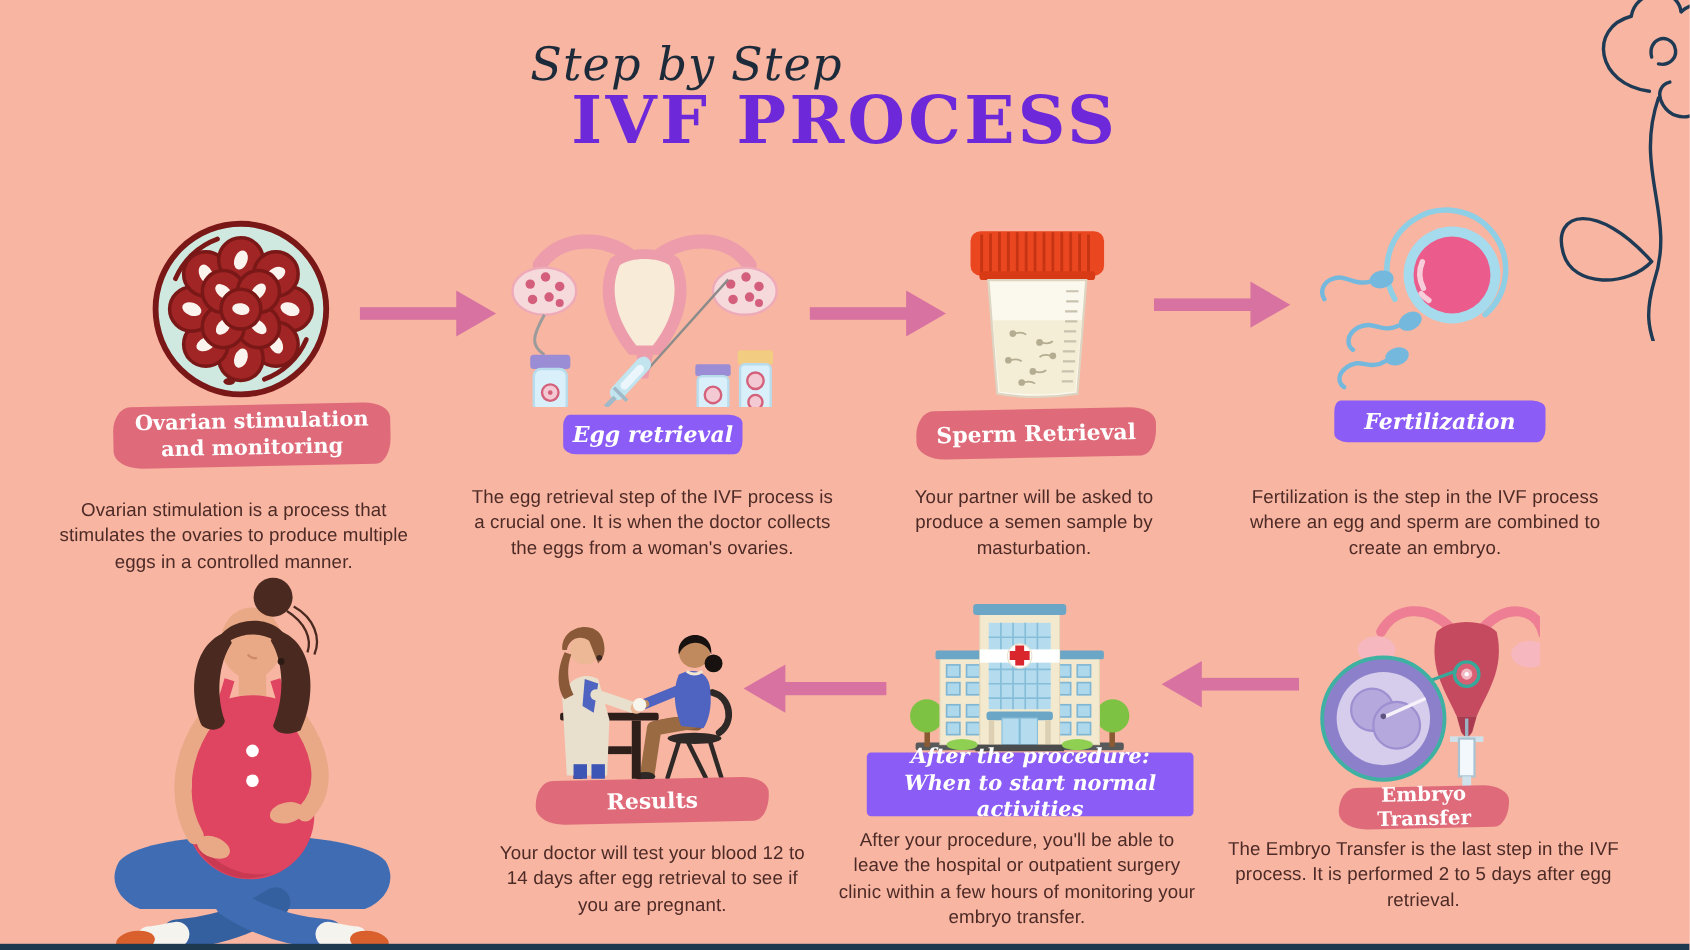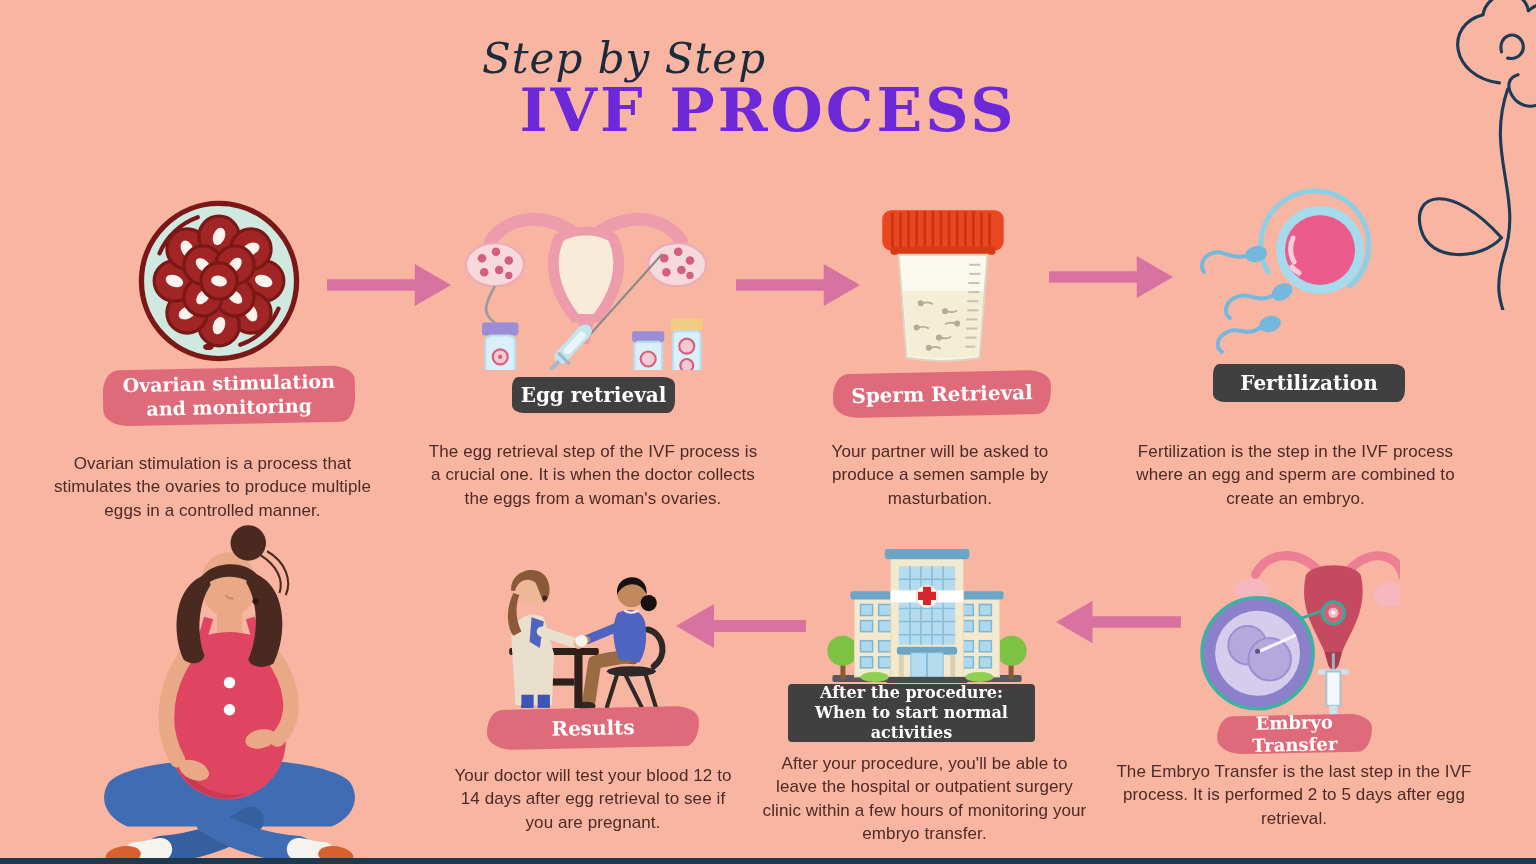--- a/index.html
+++ b/index.html
@@ -23,22 +23,23 @@
     color:#ffffff; font-family:"DejaVu Serif", serif; font-weight:bold;
     display:flex; align-items:center; justify-content:center; text-align:center;
     line-height:1.25; padding:2px 8px; box-sizing:border-box;
   }
   .label.pink{
     background:#df6b7a;
     border-radius:16px 24px 14px 26px / 22px 14px 24px 16px;
     transform:rotate(-1.2deg);
   }
   .label.navy{
-    background:#404040;
+    background:#8b5cf6;
     border-radius:6px 12px 8px 12px / 10px 8px 12px 8px;
+    font-style:italic;
   }
   .desc{
     color:#4d2a26; text-align:center; font-weight:500;
     font-size:17px; line-height:1.38; letter-spacing:.1px;
   }
   .bottom-bar{
     left:0; bottom:0; width:1536px; height:6px; background:#1d3950;
   }
   svg{display:block;}
 </style>
@@ -407,21 +408,21 @@
     <circle cx="148" cy="22" r="17" fill="#4a2a20"></circle>
     <g fill="none" stroke="#4a2a20" stroke-width="2">
       <path d="M 160 34 C 176 44, 182 58, 178 70"></path>
       <path d="M 166 30 C 184 40, 190 58, 184 72"></path>
     </g>
     <circle cx="155" cy="78" r="3" fill="#2c1a14"></circle>
     <path d="M 126 72 q 3 4 8 3" stroke="#d08a6a" stroke-width="2" fill="none"></path>
   </svg>
 
   <div class="abs label pink" style="left:1217px; top:715px; width:155px; height:38px; font-size:18px;">Embryo Transfer</div>
-  <div class="abs label navy" style="left:788px; top:684px; width:247px; height:58px; font-size:16px; border-radius:4px;">After the procedure: When to start normal activities</div>
+  <div class="abs label navy" style="left:788px; top:684px; width:297px; height:58px; font-size:19px; border-radius:4px;">After the procedure: When to start normal activities</div>
   <div class="abs label pink" style="left:487px; top:708px; width:212px; height:40px; font-size:20px;">Results</div>
 
   <div class="abs desc" style="left:1108px; top:760px; width:372px;">The Embryo Transfer is the last step in the IVF process. It is performed 2 to 5 days after egg retrieval.</div>
   <div class="abs desc" style="left:762px; top:752px; width:325px;">After your procedure, you'll be able to leave the hospital or outpatient surgery clinic within a few hours of monitoring your embryo transfer.</div>
   <div class="abs desc" style="left:445px; top:764px; width:296px;">Your doctor will test your blood 12 to 14 days after egg retrieval to see if you are pregnant.</div>
 
   <div class="abs bottom-bar"></div>
 </div>
 
 </body></html>

